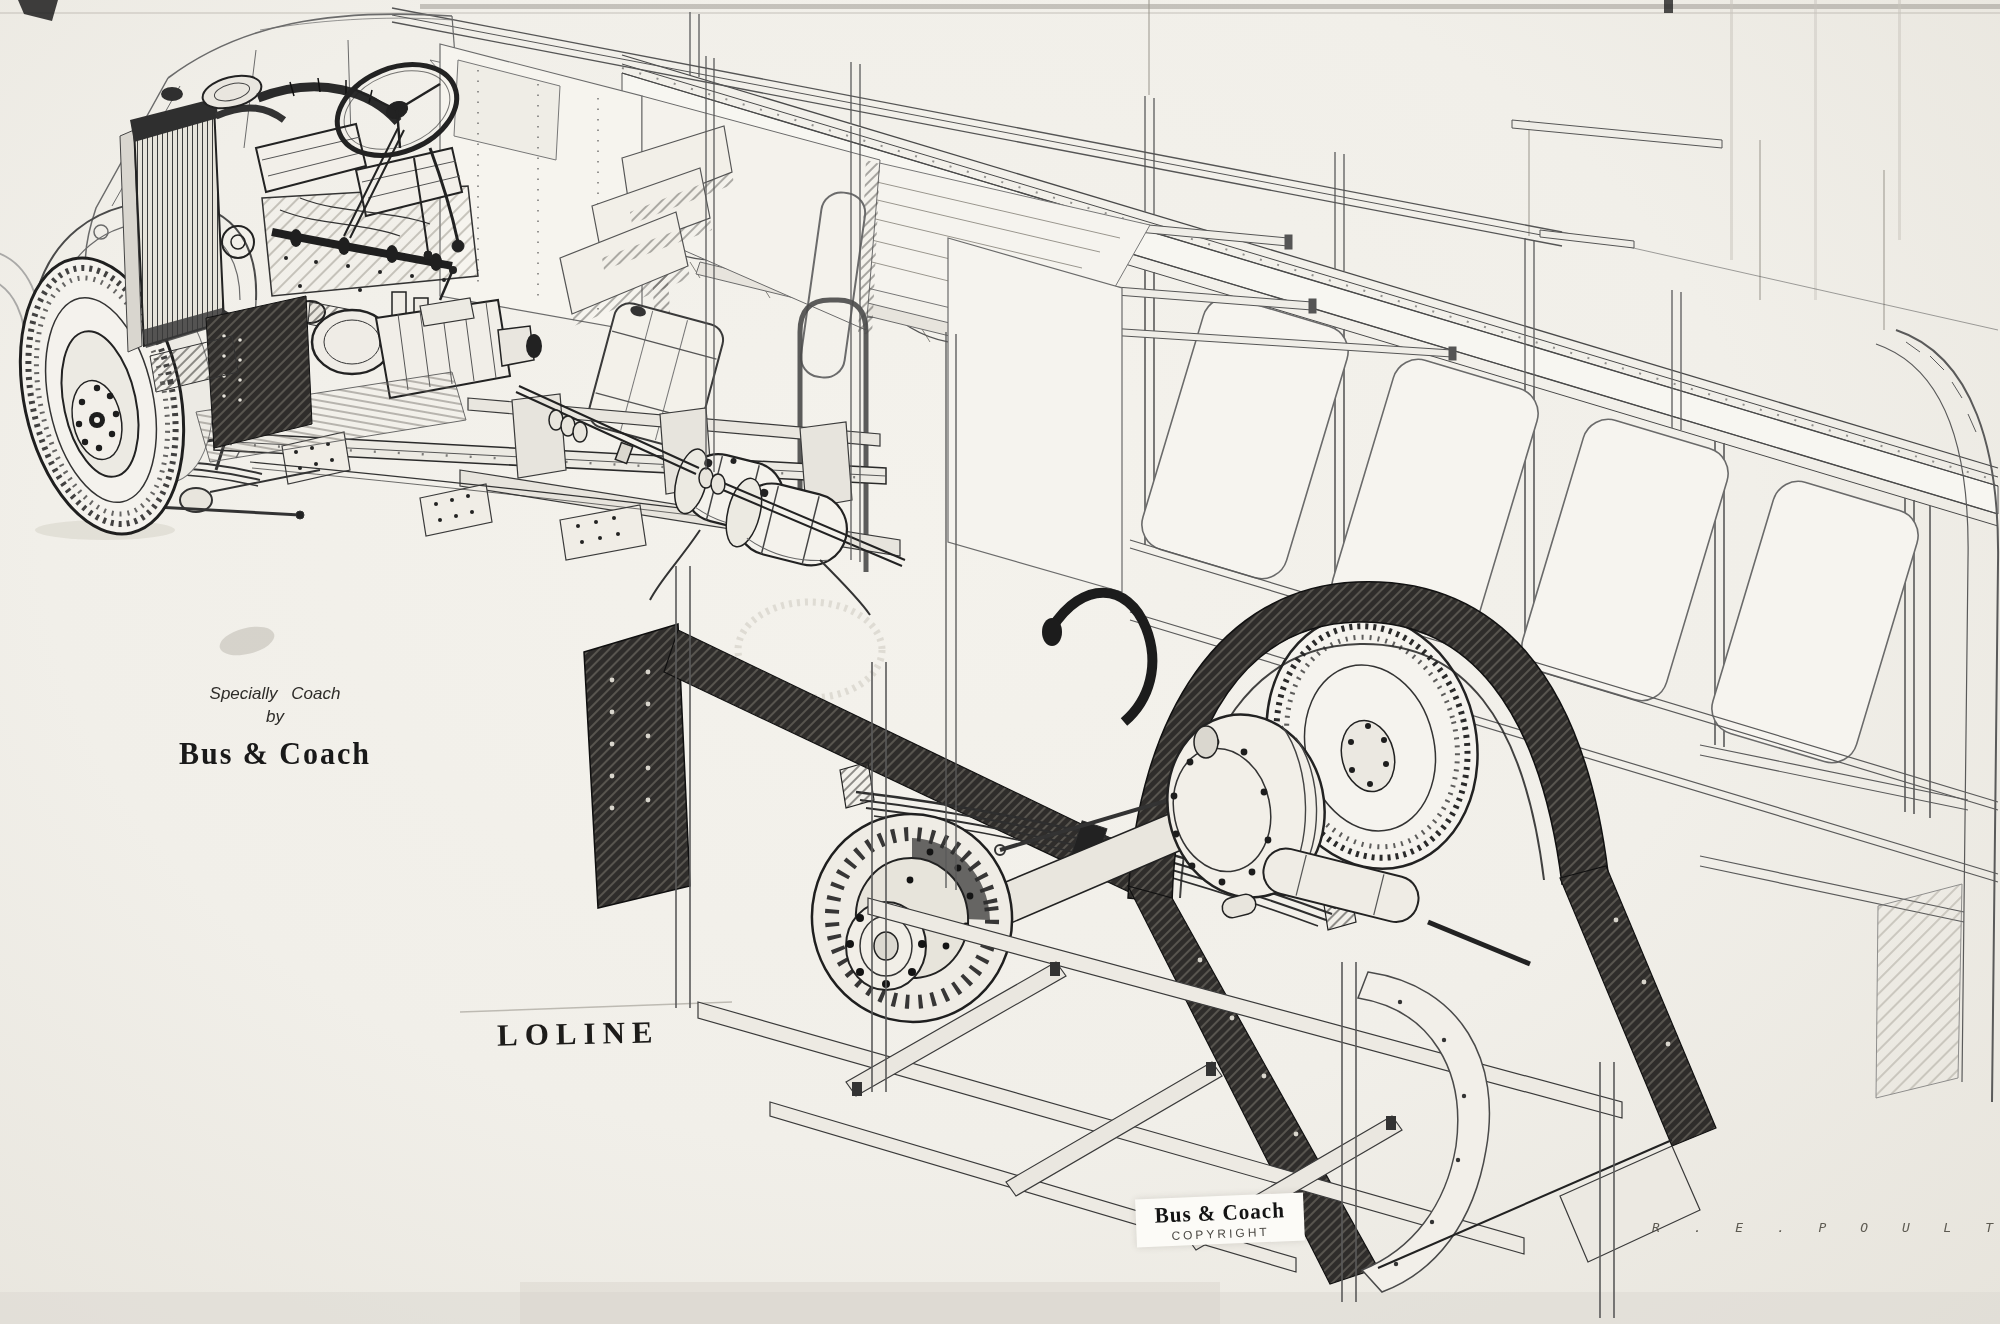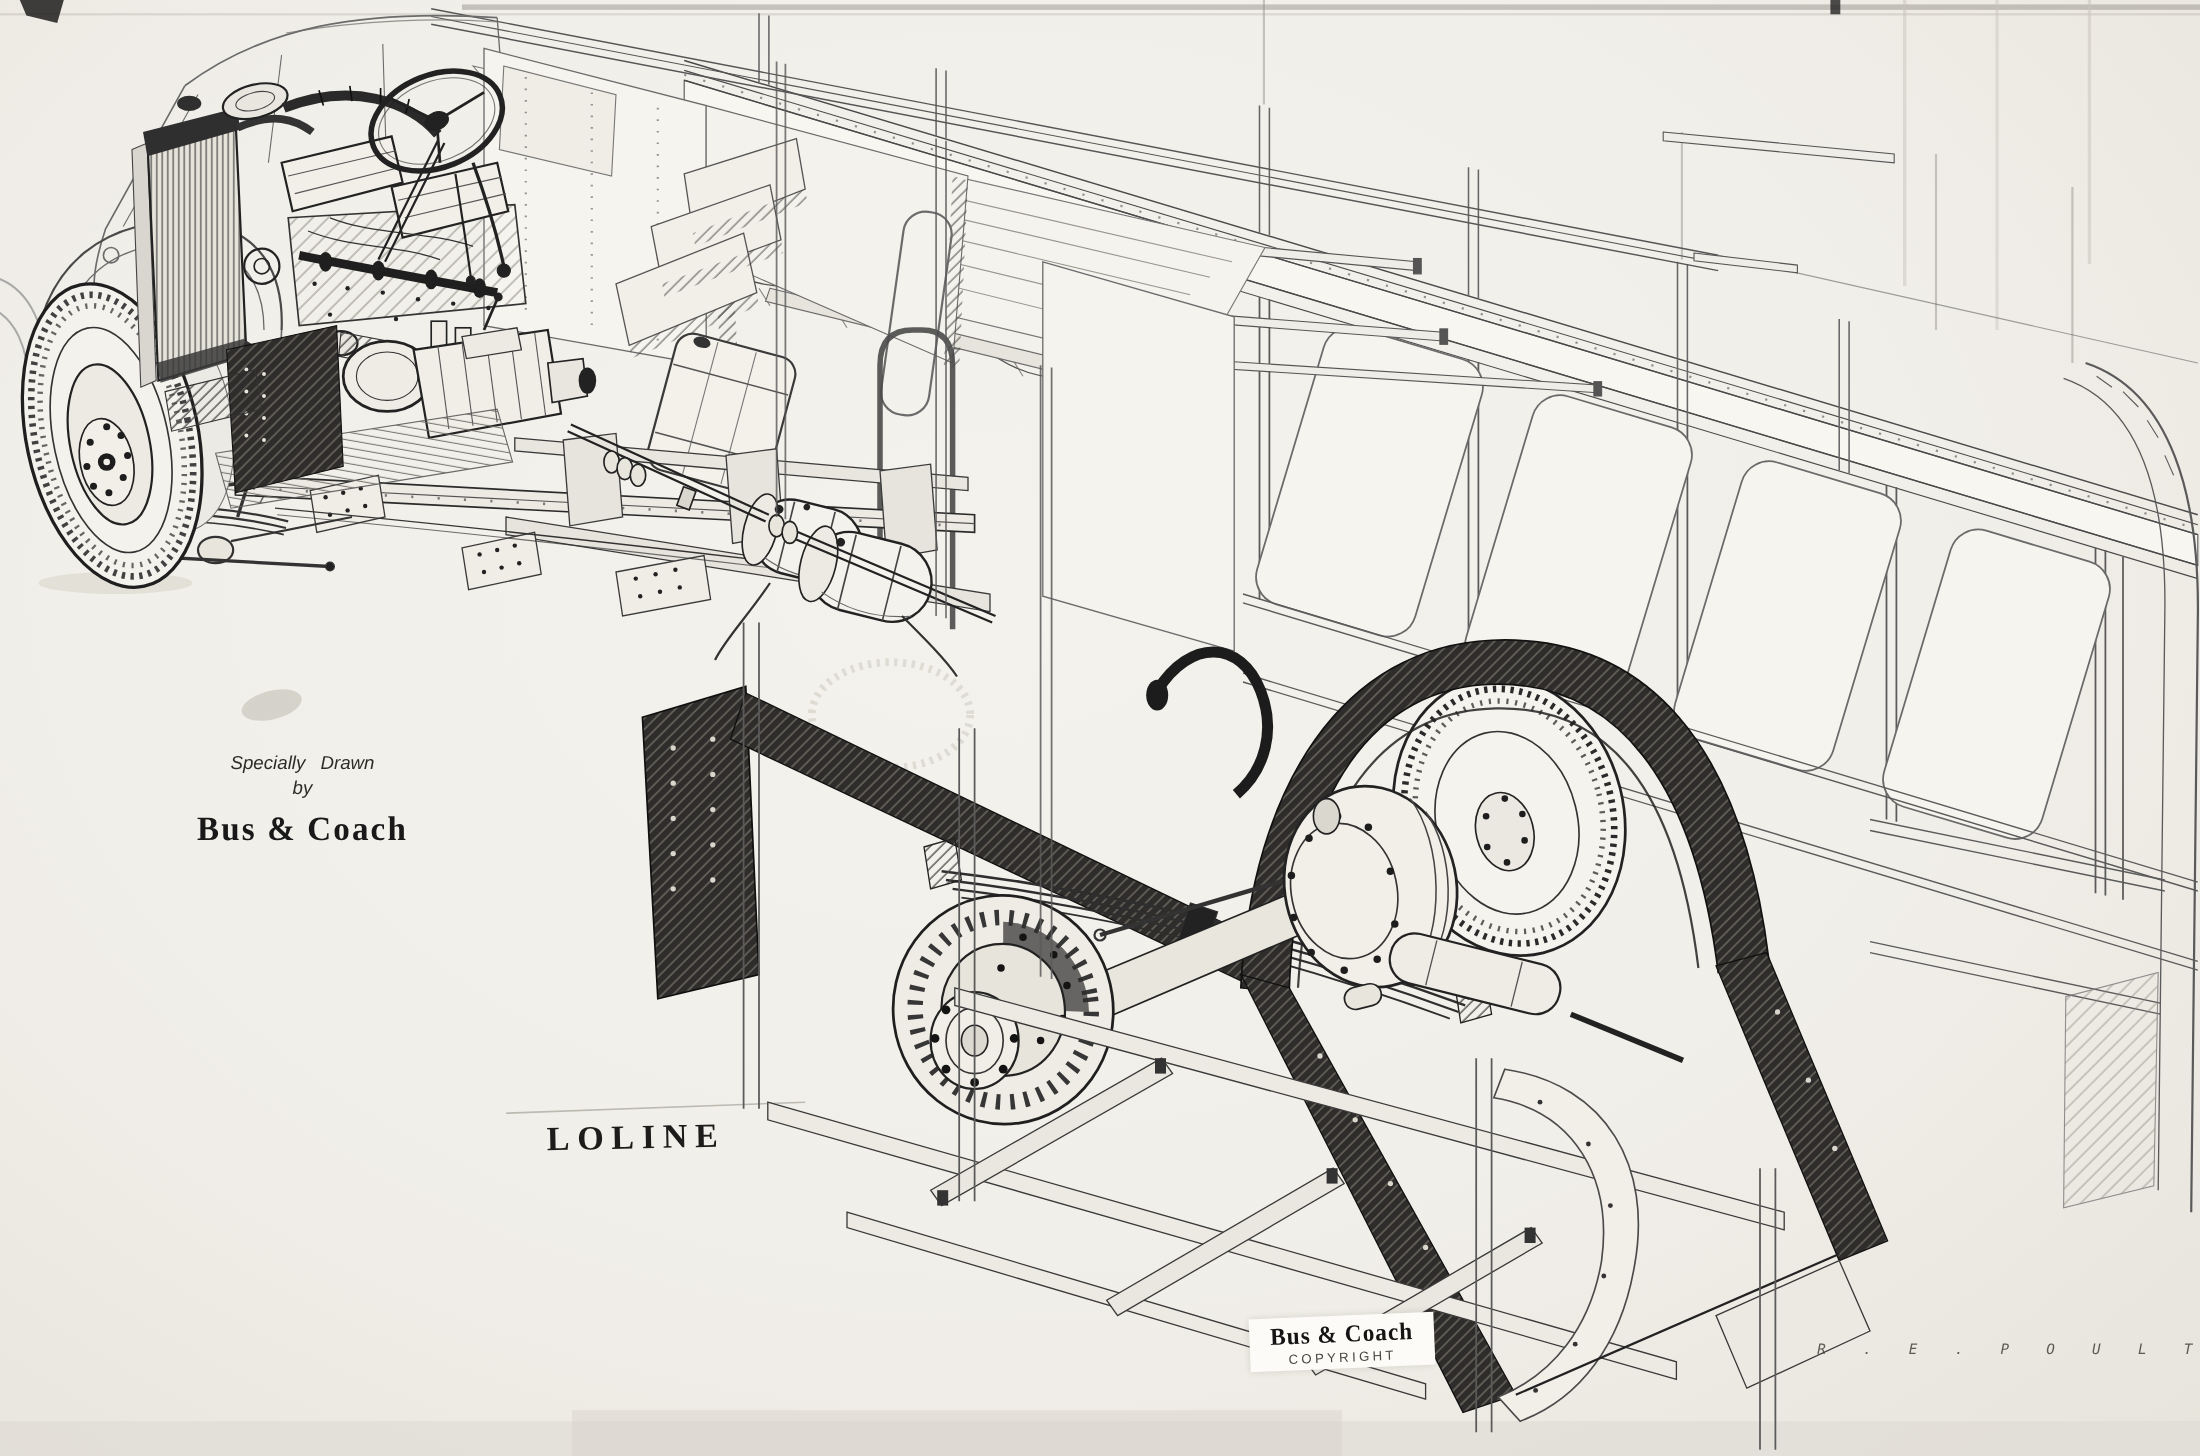--- a/index.html
+++ b/index.html
@@ -613,21 +613,21 @@
     <path d="M872,662 L872,1092 M886,662 L886,1092"></path>
     <path d="M946,332 L946,888 M956,334 L956,890" opacity=".85"></path>
     <path d="M1342,962 L1342,1302 M1356,962 L1356,1302"></path>
     <path d="M1600,1062 L1600,1318 M1614,1062 L1614,1318"></path>
     <path d="M706,56 L706,470 M714,58 L714,472" opacity=".8"></path>
     <path d="M851,126 L851,560 M860,128 L860,562" opacity=".8"></path>
   </g>
 </svg>
 
 <div class="txt credit-block">
-  <div class="credit-line">Specially Drawn</div>
+  <div class="credit-line">Specially Coach</div>
   <div class="credit-line">by</div>
   <div class="credit-pub">Bus &amp; Coach</div>
 </div>
 
 <div class="txt model-title">LOLINE</div>
 
 <div class="txt stamp">
   <div class="stamp-pub">Bus &amp; Coach</div>
   <div class="stamp-label">COPYRIGHT</div>
 </div>

